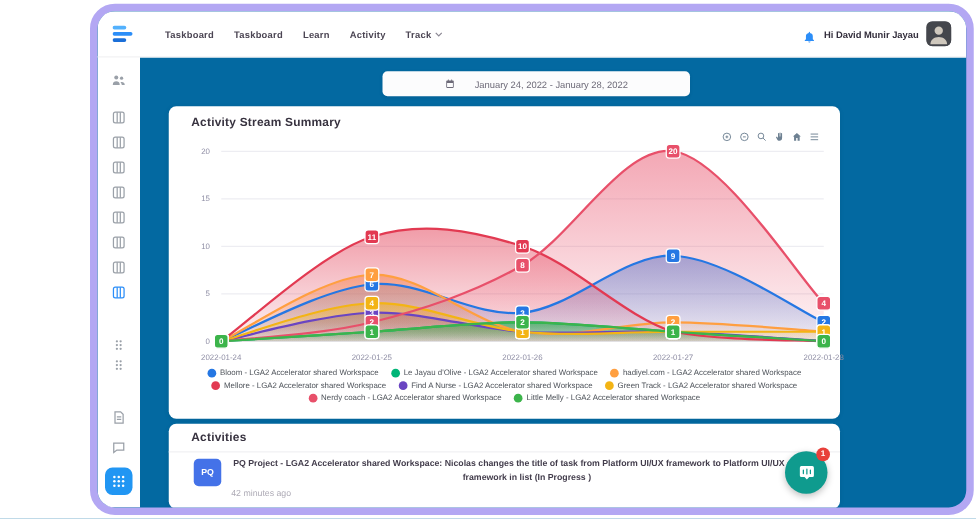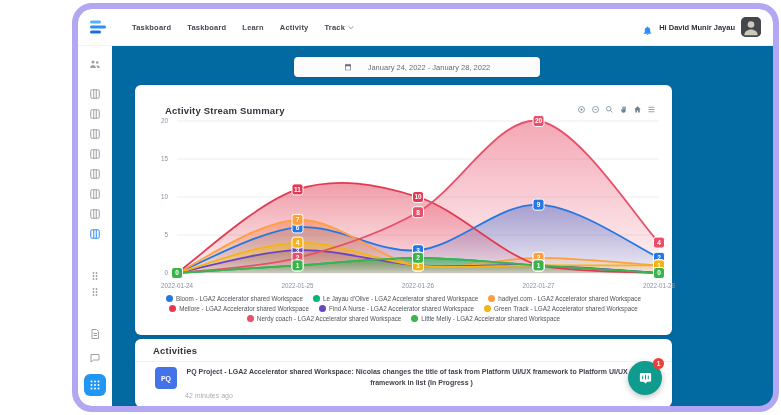--- a/index.html
+++ b/index.html
@@ -34,21 +34,21 @@
   .sb-items .sb:nth-child(1){margin-top:13px;margin-bottom:10px}
   .sb-items .sb:nth-child(10){margin-top:30px}
   .sb-items .sb:nth-child(11){margin-top:4px}
   .sb-items .sb:nth-child(12){margin-top:30px}
   .sb-items .sb:nth-child(13){margin-top:12px}
   .sb-bottom{position:absolute;left:6px;bottom:10px;width:22px;height:22px;border-radius:6px;
              background:#2196f3;color:#fff;display:flex;align-items:center;justify-content:center;cursor:pointer}
   .sb-bottom svg{width:12px;height:12px}
 
   
-  .date-pill{position:absolute;left:216px;top:48px;width:246px;height:20px;background:#fcfcfd;border-radius:4px;
+  .date-pill{position:absolute;left:228px;top:48px;width:246px;height:20px;background:#fcfcfd;border-radius:4px;
              box-shadow:0 1px 3px rgba(20,20,40,.09);display:flex;align-items:center;justify-content:center;gap:16px;
              font-size:7.5px;color:#6d6a78;cursor:pointer;z-index:2}
   .cal-ic{width:8px;height:8px;color:#6d6a78;display:inline-flex}
   .cal-ic svg{width:8px;height:8px}
 
   
   .card{position:absolute;left:57px;width:537px;background:#fff;border-radius:6px;
         box-shadow:0 1px 4px rgba(15,15,30,.07)}
   .chart-card{top:76px;height:250px}
   .act-card{top:330px;height:68px}
@@ -237,21 +237,21 @@
   <div class="date-pill">
     <span class="cal-ic">
         <svg viewBox="0 0 24 24" fill="currentColor">
           <path d="M7 2v2H5a2 2 0 0 0-2 2v14a2 2 0 0 0 2 2h14a2 2 0 0 0 2-2V6a2 2 0 0 0-2-2h-2V2h-2v2H9V2H7zm-2 8h14v10H5V10z"></path>
         </svg>
       </span>
     <span>January 24, 2022 - January 28, 2022</span>
   </div>
 
   <section class="card chart-card">
-    <h3 class="card-title" style="margin:12px">Activity Stream Summary</h3>
+    <h3 class="card-title" style="margin:0">Activity Stream Summary</h3>
     <div class="apx-toolbar" id="apx-toolbar">
         <span class="apx-ic">
           <svg viewBox="0 0 24 24" fill="none" stroke="currentColor" stroke-width="2">
             <circle cx="12" cy="12" r="8"></circle>
             <path d="M12 9v6M9 12h6"></path>
           </svg>
         </span>
         <span class="apx-ic">
           <svg viewBox="0 0 24 24" fill="none" stroke="currentColor" stroke-width="2">
             <circle cx="12" cy="12" r="8"></circle>

